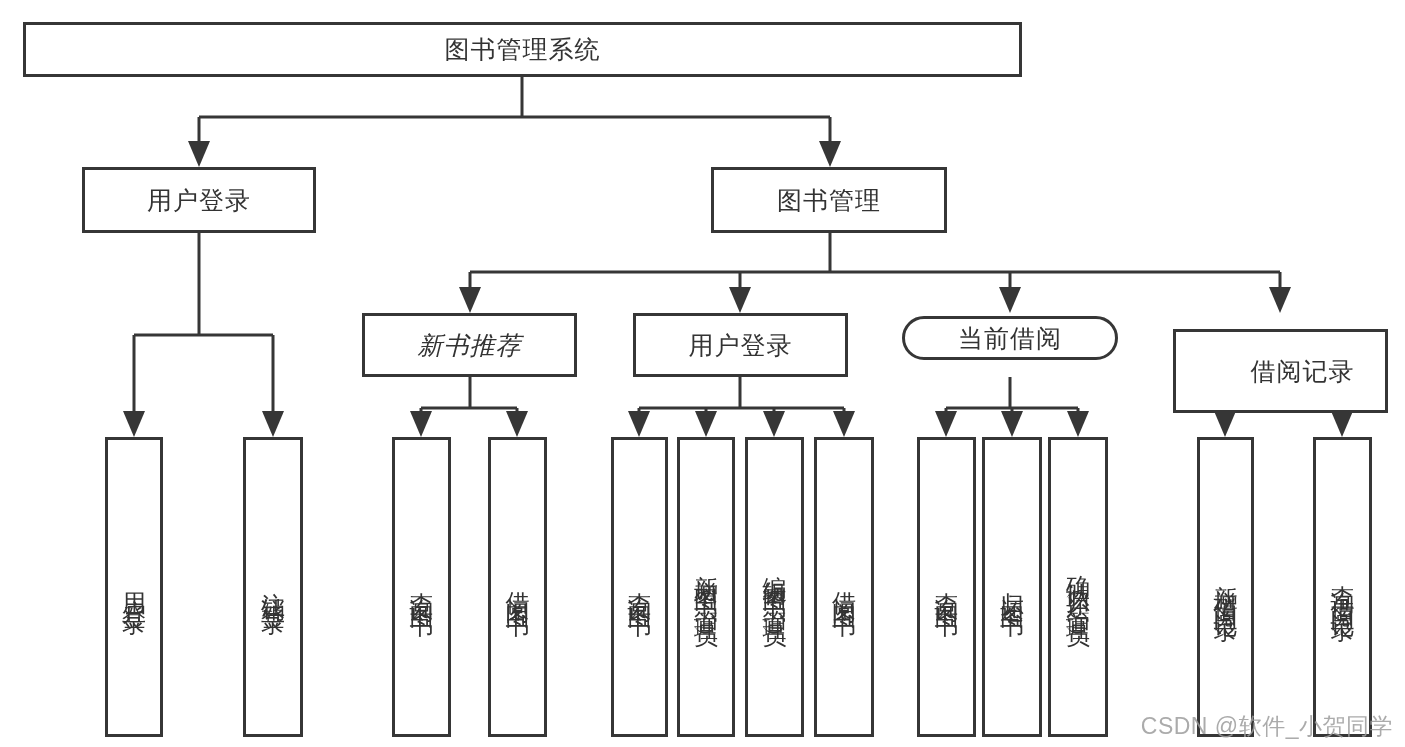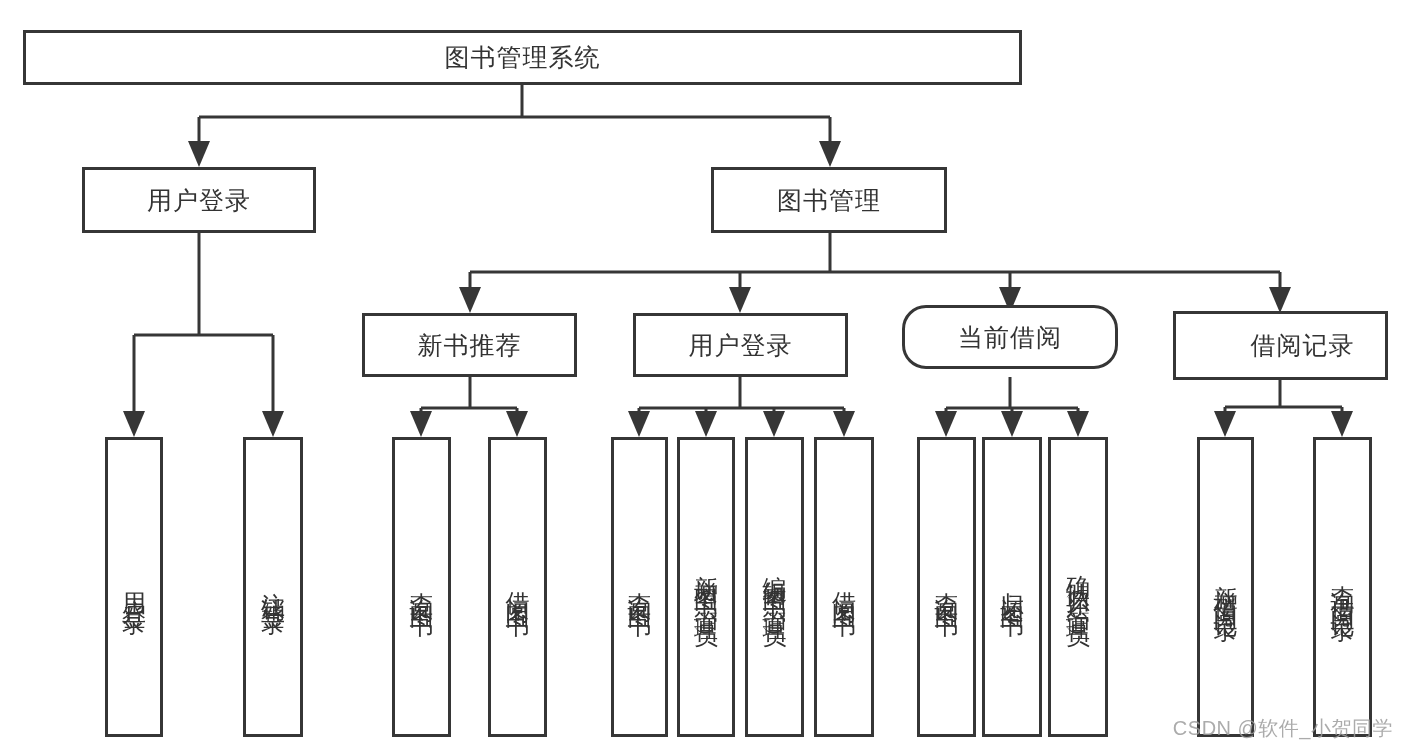--- a/index.html
+++ b/index.html
@@ -31,21 +31,21 @@
     border:3px solid var(--line);background:var(--bg);
     display:flex;align-items:center;justify-content:center;
   }
   .node-v span{
     writing-mode:vertical-rl;text-orientation:mixed;
     font-size:24px;letter-spacing:7px;line-height:1;
     color:var(--text);white-space:nowrap;
   }
   .watermark{
     position:absolute;right:12px;bottom:5px;z-index:5;
-    font-size:20px;color:var(--wm);opacity:0.85;letter-spacing:0.5px;
+    font-size:23px;color:var(--wm);opacity:0.85;letter-spacing:0.5px;
   }
 </style>
 </head>
 <body>
 
 <div id="canvas">
 
   <svg id="wires" width="1405" height="747" viewBox="0 0 1405 747">
     <g>
       <path d="M522 68 V117 M199 117 H830 M199 117 V142 M830 117 V142"></path>
@@ -82,29 +82,29 @@
       <polygon points="1001,411 1023,411 1012,437"></polygon>
       <polygon points="1067,411 1089,411 1078,437"></polygon>
     </g>
     <g>
       <path d="M1280 377 V407 M1225 407 H1342 M1225 407 V412 M1342 407 V412"></path>
       <polygon points="1214,411 1236,411 1225,437"></polygon>
       <polygon points="1331,411 1353,411 1342,437"></polygon>
     </g>
   </svg>
 
-  <div class="node-h" style="left:23px;top:30px;width:999px;height:55px;">图书管理系统</div>
+  <div class="node-h" style="left:23px;top:22px;width:999px;height:55px;">图书管理系统</div>
 
   <div class="node-h" style="left:82px;top:167px;width:234px;height:66px;">用户登录</div>
   <div class="node-h" style="left:711px;top:167px;width:236px;height:66px;font-family:Liberation Serif, serif;">图书管理</div>
 
-  <div class="node-h" style="left:362px;top:313px;width:215px;height:64px;">新书推荐</div>
+  <div class="node-h" style="left:362px;top:313px;width:215px;height:64px;font-style:italic;">新书推荐</div>
   <div class="node-h" style="left:633px;top:313px;width:215px;height:64px;">用户登录</div>
-  <div class="node-h" style="left:902px;top:305px;width:216px;height:64px;border-radius:24px;">当前借阅</div>
-  <div class="node-h" style="left:1173px;top:311px;width:215px;height:69px;padding-left:44px;">借阅记录</div>
+  <div class="node-h" style="left:902px;top:316px;width:216px;height:44px;border-radius:24px;">当前借阅</div>
+  <div class="node-h" style="left:1173px;top:329px;width:215px;height:84px;padding-left:44px;">借阅记录</div>
 
   <div class="node-v" style="left:105px;width:58px;">
     <span>用户登录</span>
   </div>
   <div class="node-v" style="left:243px;width:60px;">
     <span>注销登录</span>
   </div>
 
   <div class="node-v" style="left:392px;width:59px;">
     <span>查询图书</span>

